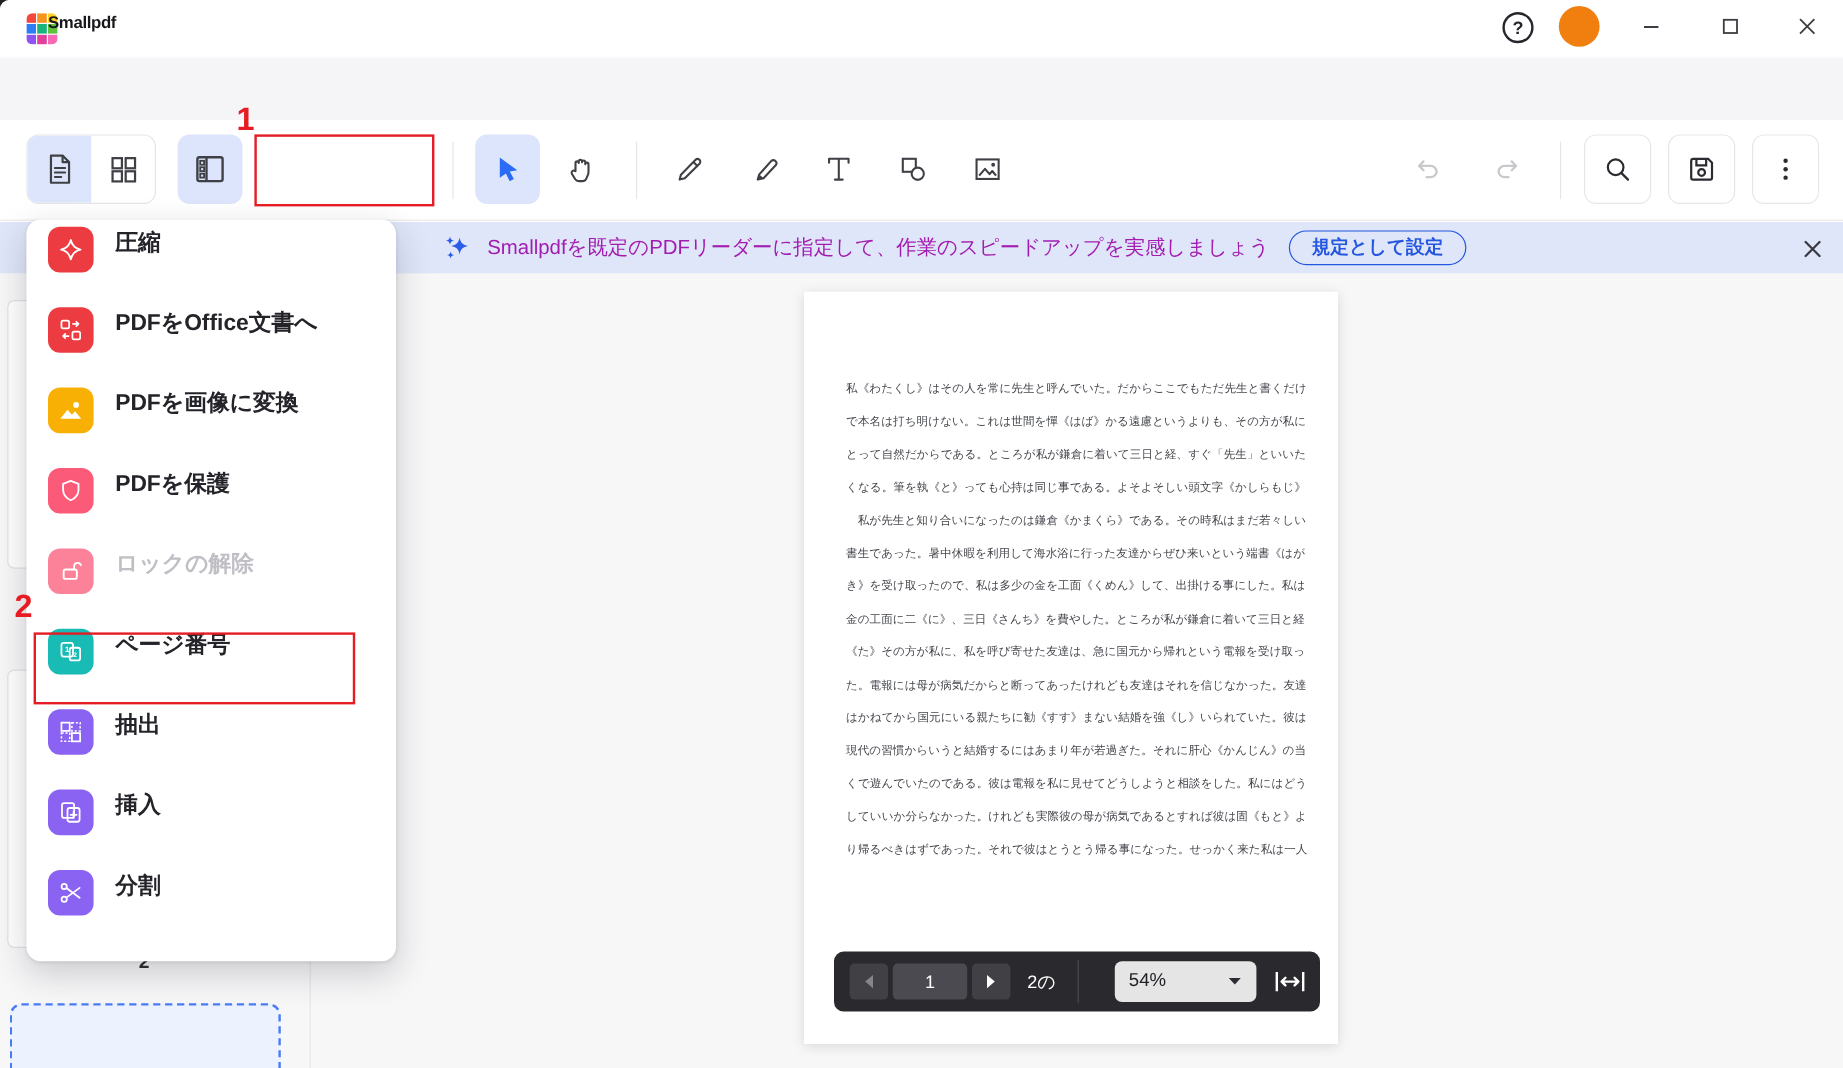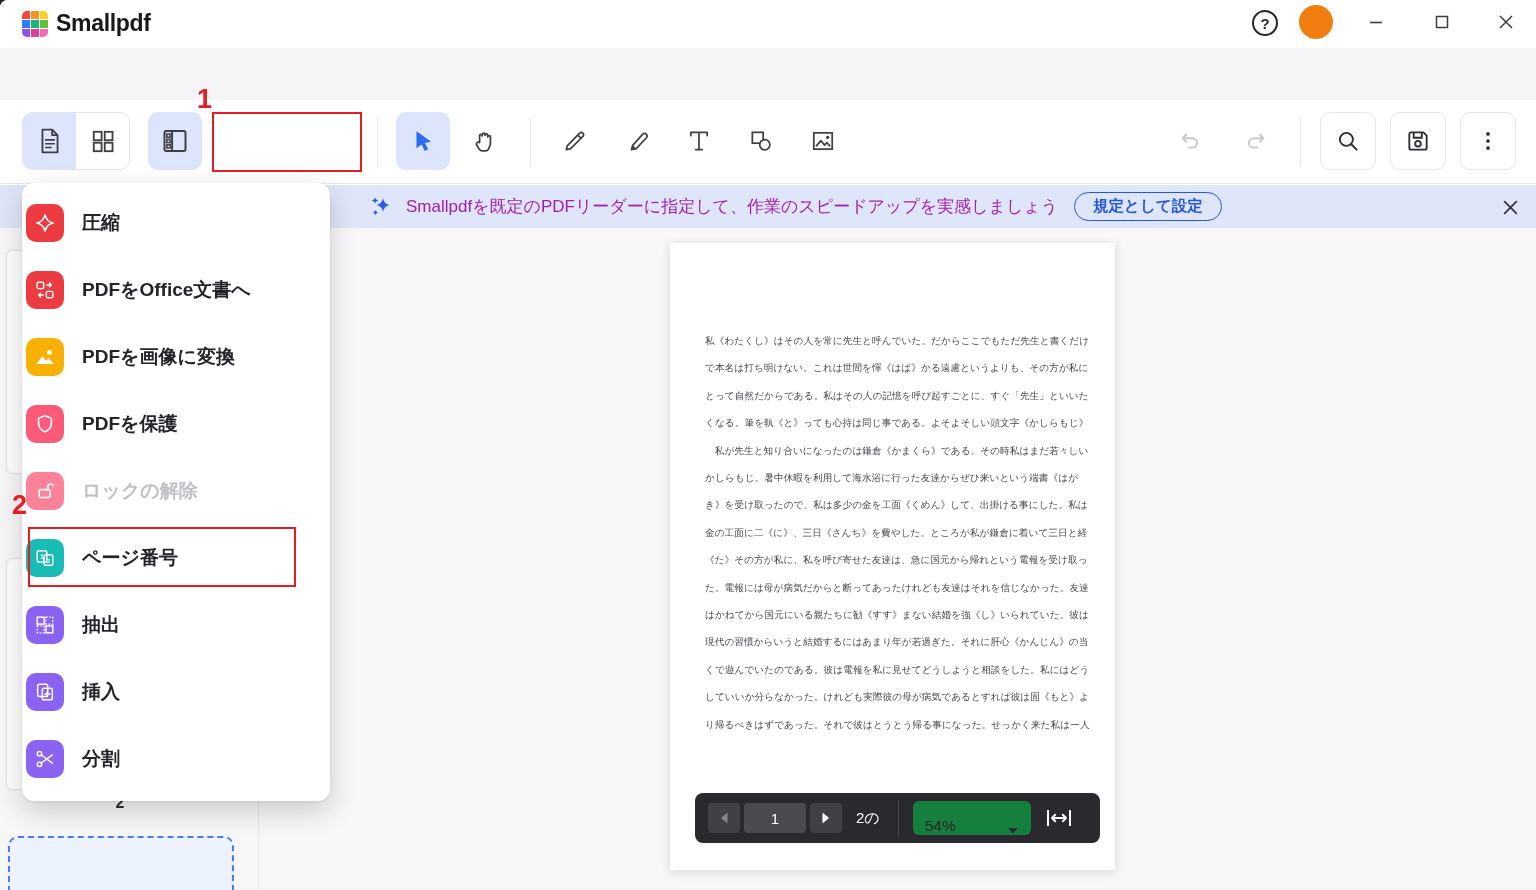--- a/index.html
+++ b/index.html
@@ -7,21 +7,21 @@
   #app {
     position:relative; width:1536px; height:890px; background:#ffffff;
     font-family:"Liberation Sans","DejaVu Sans",sans-serif; overflow:hidden;
     border-top-left-radius:8px;
   }
   
   #titlebar { position:absolute; left:0; top:0; width:1536px; height:48px; background:#fff; }
   .logo-grid { position:absolute; left:22px; top:11px; width:26px; height:26px; border-radius:5px;
     display:grid; grid-template-columns:repeat(3,1fr); grid-template-rows:repeat(3,1fr); overflow:hidden; gap:1px; background:#fff; }
   .logo-grid span { display:block; }
-  .app-name { position:absolute; left:56px; top:10px; font-size:23px; font-weight:700; color:#18181c; letter-spacing:-0.3px; }
+  .app-name { position:absolute; left:40px; top:10px; font-size:14px; font-weight:700; color:#18181c; letter-spacing:-0.3px; }
   .tb-btn { position:absolute; top:8px; width:30px; height:30px; display:flex; align-items:center; justify-content:center; cursor:default; }
   .help-circle { width:26px; height:26px; border:2.2px solid #26262c; border-radius:50%; display:flex; align-items:center; justify-content:center; font-weight:700; font-size:15px; color:#26262c; }
   .avatar { position:absolute; left:1299px; top:5px; width:34px; height:34px; border-radius:50%; background:#f07f10; }
   
   #tabstrip { position:absolute; left:0; top:48px; width:1536px; height:52px; background:#f5f5f7; }
   .home-tab { position:absolute; left:20px; top:56px; height:38px; display:flex; align-items:center; gap:8px; color:#5d5d66; font-size:16px; }
   .doc-tab { position:absolute; left:118px; top:52px; width:312px; height:49px; background:#fff;
     border:1px solid #e2e2e7; border-bottom:none; border-radius:10px 10px 0 0; display:flex; align-items:center; padding:0 14px; gap:10px; }
   .doc-tab .tab-title { font-size:16.5px; color:#202027; flex:1; }
   .newtab { position:absolute; left:448px; top:58px; width:34px; height:34px; display:flex; align-items:center; justify-content:center; color:#2f2f35; font-size:24px; font-weight:400; }
@@ -46,35 +46,35 @@
     color:#2456e0; font-size:15.5px; font-weight:600; display:flex; align-items:center; background:transparent; }
   .banner-close { position:absolute; right:14px; top:10px; width:24px; height:24px; display:flex; align-items:center; justify-content:center; }
   
   #content { position:absolute; left:0; top:228px; width:1536px; height:662px; background:#f7f7f8; }
   #sidebar-divider { position:absolute; left:258px; top:0; width:1px; height:662px; background:#e7e7ea; }
   .thumb { position:absolute; left:6px; width:228px; background:#fff; border:1px solid #e2e2e6; border-radius:6px; }
   .thumb-label { position:absolute; left:0; width:240px; text-align:center; font-size:16px; font-weight:700; color:#2b2b30; }
   .add-zone { position:absolute; left:8px; top:608px; width:226px; height:80px; background:#edf3fe; border:2px dashed #4a7bf7; border-radius:10px; }
   
   #pdf-page { position:absolute; left:670px; top:15px; width:445px; height:627px; background:#fff; box-shadow:0 2px 10px rgba(0,0,0,0.13); }
-  #doc-text { position:absolute; left:35px; top:84px; width:378px; font-family:"Liberation Serif","DejaVu Serif",serif; }
+  #doc-text { position:absolute; left:35px; top:68px; width:378px; font-family:"Liberation Serif","DejaVu Serif",serif; }
   #doc-text .line { font-size:9.6px; line-height:27.4px; color:#45474d; white-space:nowrap; letter-spacing:0.1px; }
   
   #bottombar { position:absolute; left:695px; top:565px; width:405px; height:50px; background:#2a2a2e; border-radius:8px;
     display:flex; align-items:center; z-index:20; }
   .pg-btn { width:32px; height:30px; background:#404045; border-radius:4px; display:flex; align-items:center; justify-content:center; }
   .pg-box { width:62px; height:30px; background:#4a4a50; border-radius:4px; color:#fff; font-size:15px; display:flex; align-items:center; justify-content:center; margin:0 4px; }
   .of-label { color:#fff; font-size:15px; margin-left:14px; }
   .bb-div { width:1px; height:36px; background:#4a4a50; margin:0 14px 0 18px; }
-  .zoom-select { width:118px; height:34px; background:#15803d; border-radius:6px; display:flex; align-items:flex-end; justify-content:space-between; padding:0 12px; }
+  .zoom-select { width:118px; height:34px; background:#e5e5e5; border-radius:6px; display:flex; align-items:center; justify-content:space-between; padding:0 12px;margin-left:16px; }
   .zoom-select .val { font-size:15.5px; color:#1f1f24; }
   
   #tools-menu { position:absolute; left:22px; top:183px; width:308px; height:618px; background:#fff; border-radius:12px;
     box-shadow:0 10px 28px rgba(30,30,40,0.20), 0 1px 3px rgba(0,0,0,0.08); z-index:50; padding-top:6px; }
-  .menu-item { height:67px; display:flex; align-items:center; padding-left:4px; gap:18px; }
+  .menu-item { height:67px; display:flex; align-items:flex-start; padding-left:18px; gap:18px; }
   .menu-item .mi-icon { width:38px; height:38px; border-radius:10px; display:flex; align-items:center; justify-content:center; flex:none; }
   .menu-item .mi-label { font-size:19px; font-weight:600; color:#232329; }
   .menu-item.disabled .mi-label { color:#bfbfc6; }
   
   .anno-box { position:absolute; border:2.5px solid #e51c23; z-index:60; pointer-events:none; }
   .anno-num { position:absolute; color:#e51c23; font-size:27px; font-weight:700; z-index:60; font-family:"Liberation Sans",sans-serif; }
   svg { display:block; }
 </style>
 </head>
 <body>
@@ -289,24 +289,24 @@
       <div class="thumb" style="top:330px; height:232px;"></div>
       <div class="thumb-label" style="top:566px;">2</div>
       <div class="add-zone"></div>
     </div>
     <div id="sidebar-divider"></div>
 
     <div id="pdf-page">
       <div id="doc-text">
           <div class="line">私《わたくし》はその人を常に先生と呼んでいた。だからここでもただ先生と書くだけ</div>
           <div class="line">で本名は打ち明けない。これは世間を憚《はば》かる遠慮というよりも、その方が私に</div>
-          <div class="line">とって自然だからである。私はその人の記憶を呼び起すごとに、すぐ「先生」といいた</div>
+          <div class="line">とって自然だからである。ところが私が鎌倉に着いて三日と経、すぐ「先生」といいた</div>
           <div class="line">くなる。筆を執《と》っても心持は同じ事である。よそよそしい頭文字《かしらもじ》</div>
           <div class="line">　私が先生と知り合いになったのは鎌倉《かまくら》である。その時私はまだ若々しい</div>
-          <div class="line">かしらもじ。暑中休暇を利用して海水浴に行った友達からぜひ来いという端書《はが</div>
+          <div class="line">書生であった。暑中休暇を利用して海水浴に行った友達からぜひ来いという端書《はが</div>
           <div class="line">き》を受け取ったので、私は多少の金を工面《くめん》して、出掛ける事にした。私は</div>
           <div class="line">金の工面に二《に》、三日《さんち》を費やした。ところが私が鎌倉に着いて三日と経</div>
           <div class="line">《た》その方が私に、私を呼び寄せた友達は、急に国元から帰れという電報を受け取っ</div>
           <div class="line">た。電報には母が病気だからと断ってあったけれども友達はそれを信じなかった。友達</div>
           <div class="line">はかねてから国元にいる親たちに勧《すす》まない結婚を強《し》いられていた。彼は</div>
           <div class="line">現代の習慣からいうと結婚するにはあまり年が若過ぎた。それに肝心《かんじん》の当</div>
           <div class="line">くで遊んでいたのである。彼は電報を私に見せてどうしようと相談をした。私にはどう</div>
           <div class="line">していいか分らなかった。けれども実際彼の母が病気であるとすれば彼は固《もと》よ</div>
           <div class="line">り帰るべきはずであった。それで彼はとうとう帰る事になった。せっかく来た私は一人</div>
         </div>

